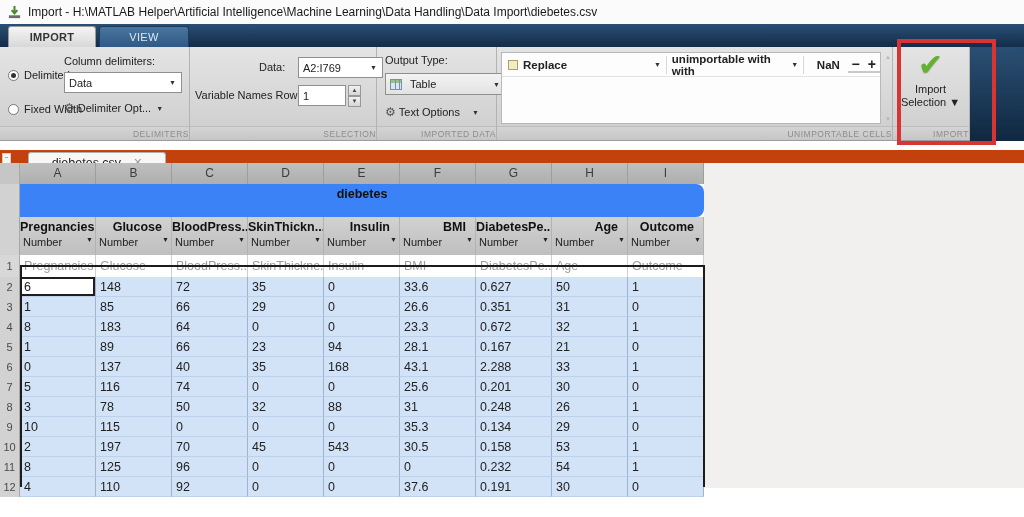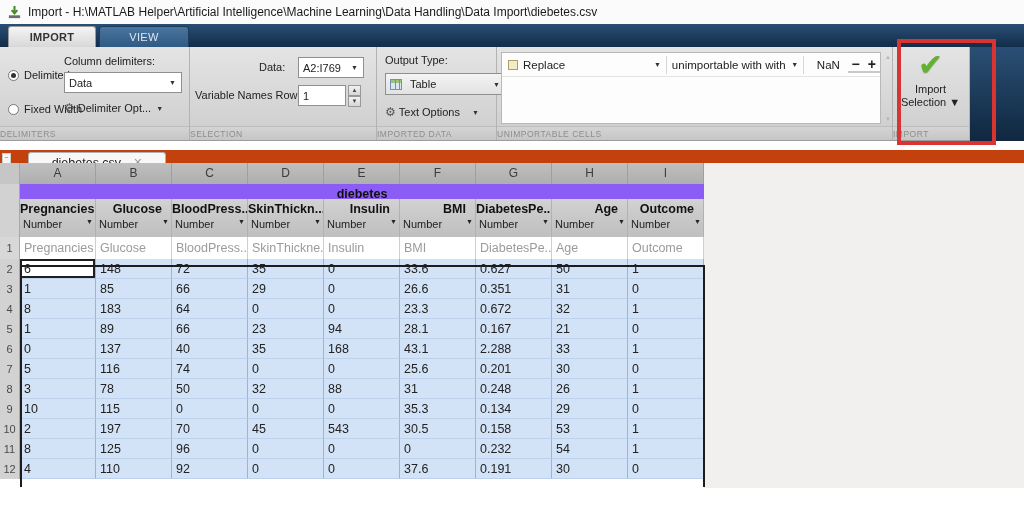--- a/index.html
+++ b/index.html
@@ -15,21 +15,21 @@
   
   #tabstrip { position:absolute; left:0; top:24px; width:1024px; height:23px; background:linear-gradient(#2a4f74,#132c49); }
   .rtab { position:absolute; top:2px; height:21px; font-size:11px; letter-spacing:.3px; display:flex; align-items:center; justify-content:center; border-radius:3px 3px 0 0; }
   .rtab.active { left:8px; width:88px; background:linear-gradient(#f4f4f4,#d8d8d8); color:#333; border:1px solid #9a9a9a; border-bottom:none; font-weight:bold; }
   .rtab.inactive { left:99px; width:90px; background:linear-gradient(#49759e,#2e5a85); color:#dce6f0; border:1px solid #1d3c5c; border-bottom:none; }
 
   
   #ribbon { position:absolute; left:0; top:47px; width:970px; height:94px; background:linear-gradient(#e4e4e4,#cdcdcd); border-bottom:1px solid #9c9c9c; }
   #ribbon-darkfill { position:absolute; left:970px; top:47px; width:54px; height:94px; background:linear-gradient(#2a4f74,#10273f); }
   .rsec { position:absolute; top:0; height:93px; border-right:1px solid #b3b3b3; }
-  .rsec .footer { position:absolute; left:0; bottom:0; width:100%; height:14px; font-size:8.5px; letter-spacing:.5px; color:#8d8d8d; text-align:left; line-height:14px; background:linear-gradient(#d4d4d4,#c6c6c6); border-top:1px solid #bdbdbd; }
+  .rsec .footer { position:absolute; left:0; bottom:0; width:100%; height:14px; font-size:8.5px; letter-spacing:.5px; color:#8d8d8d; text-align:right; line-height:14px; background:linear-gradient(#d4d4d4,#c6c6c6); border-top:1px solid #bdbdbd; }
   .lbl { position:absolute; font-size:11px; color:#222; white-space:nowrap; }
   .ctl { position:absolute; background:#fff; border:1px solid #8f8f8f; font-size:11px; color:#222; display:flex; align-items:center; }
   .ctl .val { flex:1; padding-left:4px; }
   .dd-arrow { font-size:7px; color:#333; padding:0 5px; }
   .flatbtn { position:absolute; display:flex; align-items:center; font-size:11px; color:#222; cursor:default; }
   .gear { font-size:12px; color:#555; margin-right:3px; }
   .radio { position:absolute; display:flex; align-items:center; font-size:11px; color:#222; }
   .rdot { width:11px; height:11px; border-radius:50%; border:1px solid #777; background:#fff; margin-right:5px; position:relative; }
   .rdot.sel::after { content:""; position:absolute; left:2px; top:2px; width:5px; height:5px; border-radius:50%; background:#333; }
   .spin { position:absolute; width:13px; height:20px; display:flex; flex-direction:column; }
@@ -37,21 +37,21 @@
   .tbl-icon { width:12px; height:11px; border:1px solid #7292b5; background:
       linear-gradient(#9ec27e,#9ec27e) 0 0/12px 3px no-repeat, #dce6f2; position:relative; margin:0 4px; }
   .tbl-icon::before { content:""; position:absolute; left:3.5px; top:0; width:1px; height:9px; background:#7292b5; }
   .tbl-icon::after { content:""; position:absolute; left:7.5px; top:0; width:1px; height:9px; background:#7292b5; }
   .sq-icon { width:10px; height:10px; background:#f3ecc2; border:1px solid #a9a071; margin:0 5px 0 6px; }
 
   
   #unimp-panel { position:absolute; left:4px; top:5px; width:380px; height:72px; background:#fdfdfd; border:1px solid #b8b8b8; }
   #unimp-row { display:flex; align-items:center; height:24px; border-bottom:1px solid #e3e3e3; }
   #unimp-row .seg { display:flex; align-items:center; height:100%; }
-  #unimp-row .txt { font-size:11.5px; color:#222; }
+  #unimp-row .txt { font-size:11.5px; color:#222;font-weight:bold; }
   .vline { width:1px; height:18px; background:#d7d7d7; }
   .mini-arrows { position:absolute; right:-11px; font-size:6px; color:#b5b5b5; }
   .pm { font-size:14px; font-weight:bold; color:#222; padding:0 4px; border-bottom:2px solid #c9c9c9; line-height:14px; }
 
   
   .check { font-size:30px; color:#63b22f; line-height:28px; text-shadow:0 1px 1px rgba(60,90,20,.45); }
   #import-btn { position:absolute; left:0; top:4px; width:75px; text-align:center; }
   #import-btn .cap { font-size:11px; color:#222; line-height:13px; margin-top:4px; }
 
   
@@ -68,21 +68,21 @@
   #sheet { position:absolute; left:0; top:163px; width:1024px; height:354px; background:#fff; }
   #sheet-rightfill { position:absolute; left:704px; top:0; width:320px; height:325px; background:#f1f0ee; }
   .srow { display:flex; width:704px; position:relative; }
   .gut { width:20px; background:#d2d2d2; border-right:1px solid #a8a8a8; font-size:11px; color:#4a4a4a; display:flex; align-items:center; justify-content:center; flex:none; }
   .col { width:76px; flex:none; }
 
   #letters-row { height:21px; background:linear-gradient(#bfbfbf,#aeaeae); }
   #letters-row .gut { background:#c6c6c6; }
   .cl { font-size:12px; color:#3d3d3d; text-align:center; line-height:21px; border-right:1px solid #9e9e9e; }
 
-  #title-row { height:15px; background:#8b5cf6; }
+  #title-row { height:33px; background:#3b82f6;border-radius:8px; }
   #title-row .merged { width:684px; text-align:center; font-size:12.5px; font-weight:bold; color:#111; line-height:21px; }
 
   #var-row { height:19px; background:linear-gradient(#d2d2d2,#c8c8c8); }
   .vn { font-size:12.5px; font-weight:bold; color:#111; text-align:right; padding-right:9px; line-height:20px; border-right:1px solid #b2b2b2; overflow:hidden; white-space:nowrap; }
   #type-row { height:19px; background:linear-gradient(#c8c8c8,#bfbfbf); }
   .ty { font-size:11px; color:#222; display:flex; align-items:flex-start; border-right:1px solid #b2b2b2; padding-left:3px; }
   .ty .ta { margin-left:auto; font-size:7px; color:#222; padding-right:2px; }
 
   #row1 { height:22px; background:#fff; }
   .h1c { font-size:12.5px; color:#9b9b9b; padding-left:4px; line-height:22px; border-right:1px solid #cfcfcf; overflow:hidden; white-space:nowrap; }
@@ -130,21 +130,21 @@
       <div class="flatbtn" style="left:64px;top:54px;">
         <span class="gear">⚙</span>
         <span>Delimiter Opt...</span>
         <span class="dd-arrow">▼</span>
       </div>
       <div class="footer">DELIMITERS</div>
     </div>
 
     <div class="rsec" style="left:190px;width:187px;">
       <div class="lbl" style="left:69px;top:14px;">Data:</div>
-      <div class="ctl" style="left:108px;top:10px;width:66px;height:21px;">
+      <div class="ctl" style="left:108px;top:10px;width:85px;height:21px;">
         <span class="val">A2:I769</span>
         <span class="dd-arrow">▼</span>
       </div>
       <div class="lbl" style="left:5px;top:42px;">Variable Names Row:</div>
       <div class="ctl" style="left:108px;top:38px;width:48px;height:21px;">
         <span class="val">1</span>
       </div>
       <div class="spin" style="left:158px;top:38px;height:21px;">
         <span>▲</span>
         <span>▼</span>

